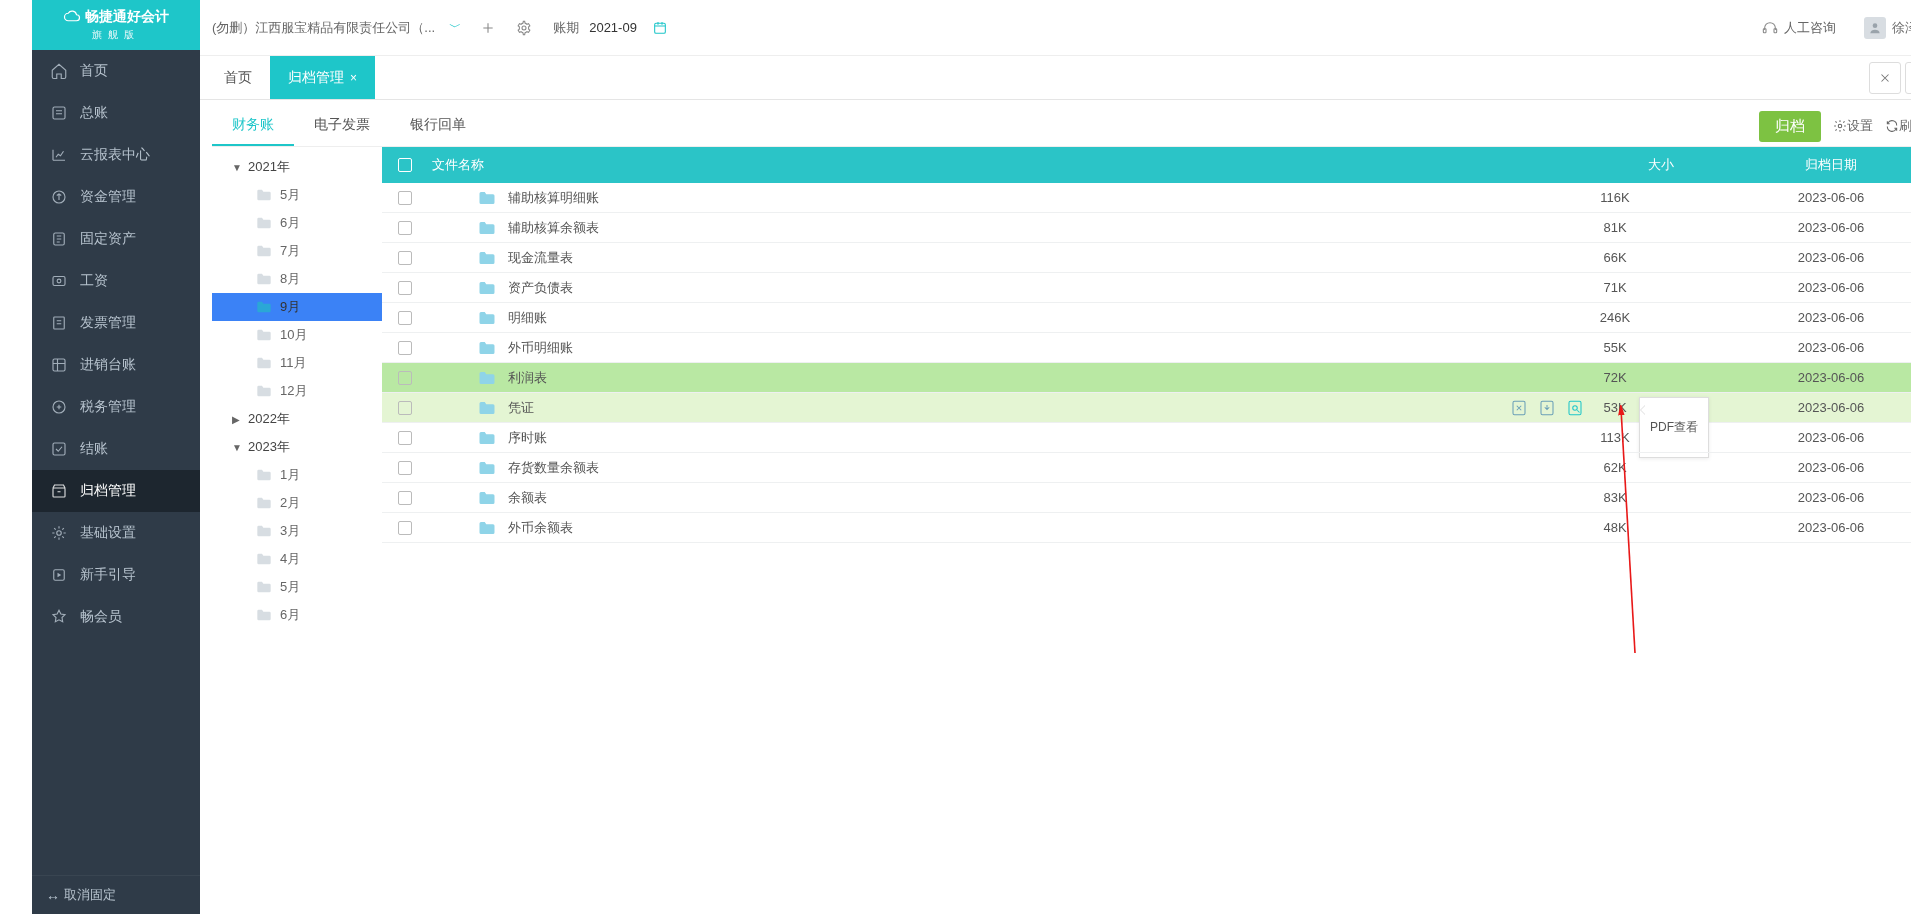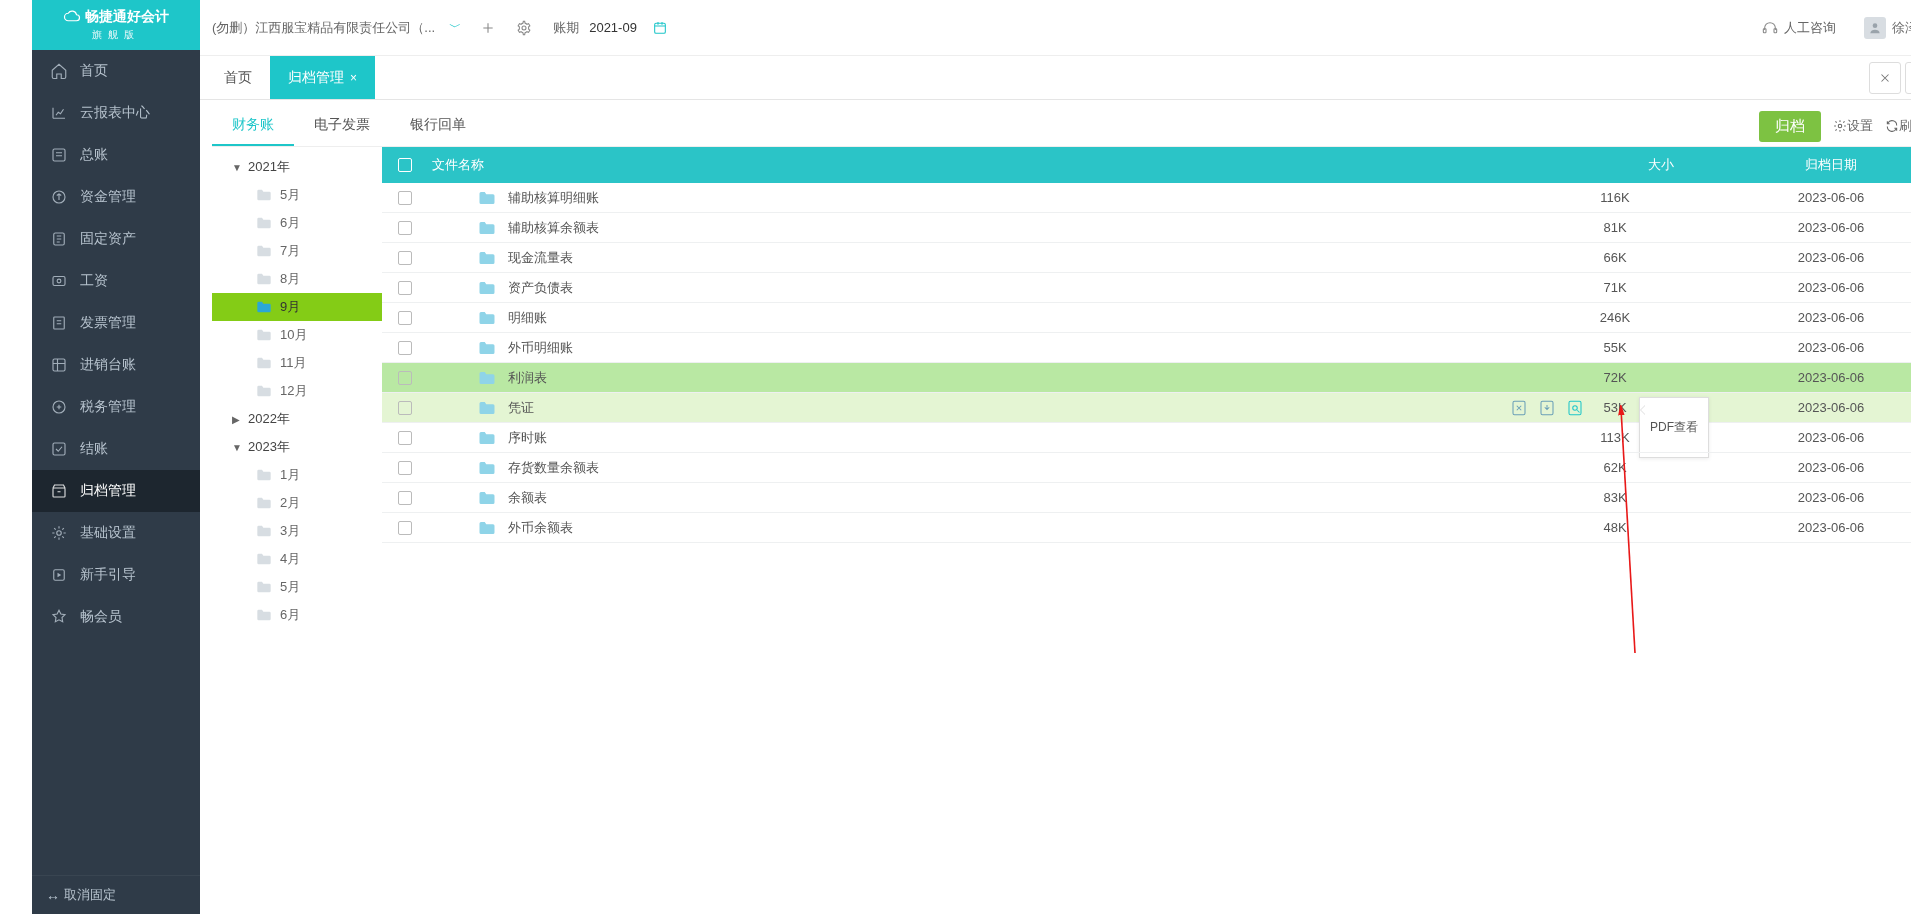--- a/index.html
+++ b/index.html
@@ -59,21 +59,21 @@
 .txtbtn svg{width:14px;height:14px;stroke:currentColor;fill:none;stroke-width:1.8;}
 
 .workspace { flex:1; display:flex; min-height:0; }
 
 
 .tree { width:170px; padding:6px 0; overflow:auto; font-size:13px; color:#555;}
 .tree-node { display:flex; align-items:center; gap:6px; padding:5px 8px 5px 20px; cursor:pointer;}
 .tree-node.year { font-weight:500; color:#444;}
 .tree-node .caret { width:10px; display:inline-block; font-size:10px; color:#666;}
 .tree-leaf { display:flex; align-items:center; gap:8px; padding:5px 8px 5px 44px; cursor:pointer; color:#666;}
-.tree-leaf.selected { background:#84cc16; color:#333;}
+.tree-leaf.selected { background:#3b82f6; color:#333;}
 .folder-ico { width:16px; height:14px; display:inline-flex;}
 .folder-ico svg{width:16px;height:14px;}
 .tree-leaf:not(.selected) .folder-ico svg path{fill:#d7dde2;}
 .tree-leaf.selected .folder-ico svg path{fill:#2aa7d6;}
 
 
 .table-wrap { flex:1; display:flex; flex-direction:column; min-width:0;}
 .thead { background:#36c6c9; background:#2bc4c7; color:#fff; display:flex; align-items:center; height:36px; font-size:13px;}
 .col-chk { width:46px; display:flex; justify-content:center;}
 .col-name { flex:1; display:flex; align-items:center; gap:8px; padding-left:4px;}
@@ -121,34 +121,34 @@
             <span class="nav-icon">
               <svg viewBox="0 0 24 24">
                 <path d="M3 11l9-8 9 8v9a2 2 0 01-2 2h-4v-6h-6v6H5a2 2 0 01-2-2z"></path>
               </svg>
             </span>
             <span>首页</span>
           </div>
           <div class="nav-item">
             <span class="nav-icon">
               <svg viewBox="0 0 24 24">
+                <rect x="4" y="4" width="16" height="16" rx="2"></rect>
+                <path d="M8 9h8M8 13h8"></path>
+              </svg>
+            </span>
+            <span>总账</span>
+          </div>
+          <div class="nav-item">
+            <span class="nav-icon">
+              <svg viewBox="0 0 24 24">
                 <path d="M4 19V5M4 19h16"></path>
                 <path d="M8 15l3-4 3 2 4-6"></path>
               </svg>
             </span>
             <span>云报表中心</span>
-          </div>
-          <div class="nav-item">
-            <span class="nav-icon">
-              <svg viewBox="0 0 24 24">
-                <rect x="4" y="4" width="16" height="16" rx="2"></rect>
-                <path d="M8 9h8M8 13h8"></path>
-              </svg>
-            </span>
-            <span>总账</span>
           </div>
           <div class="nav-item">
             <span class="nav-icon">
               <svg viewBox="0 0 24 24">
                 <circle cx="12" cy="12" r="8"></circle>
                 <path d="M12 8v8M9 10l3-2 3 2"></path>
               </svg>
             </span>
             <span>资金管理</span>
           </div>

